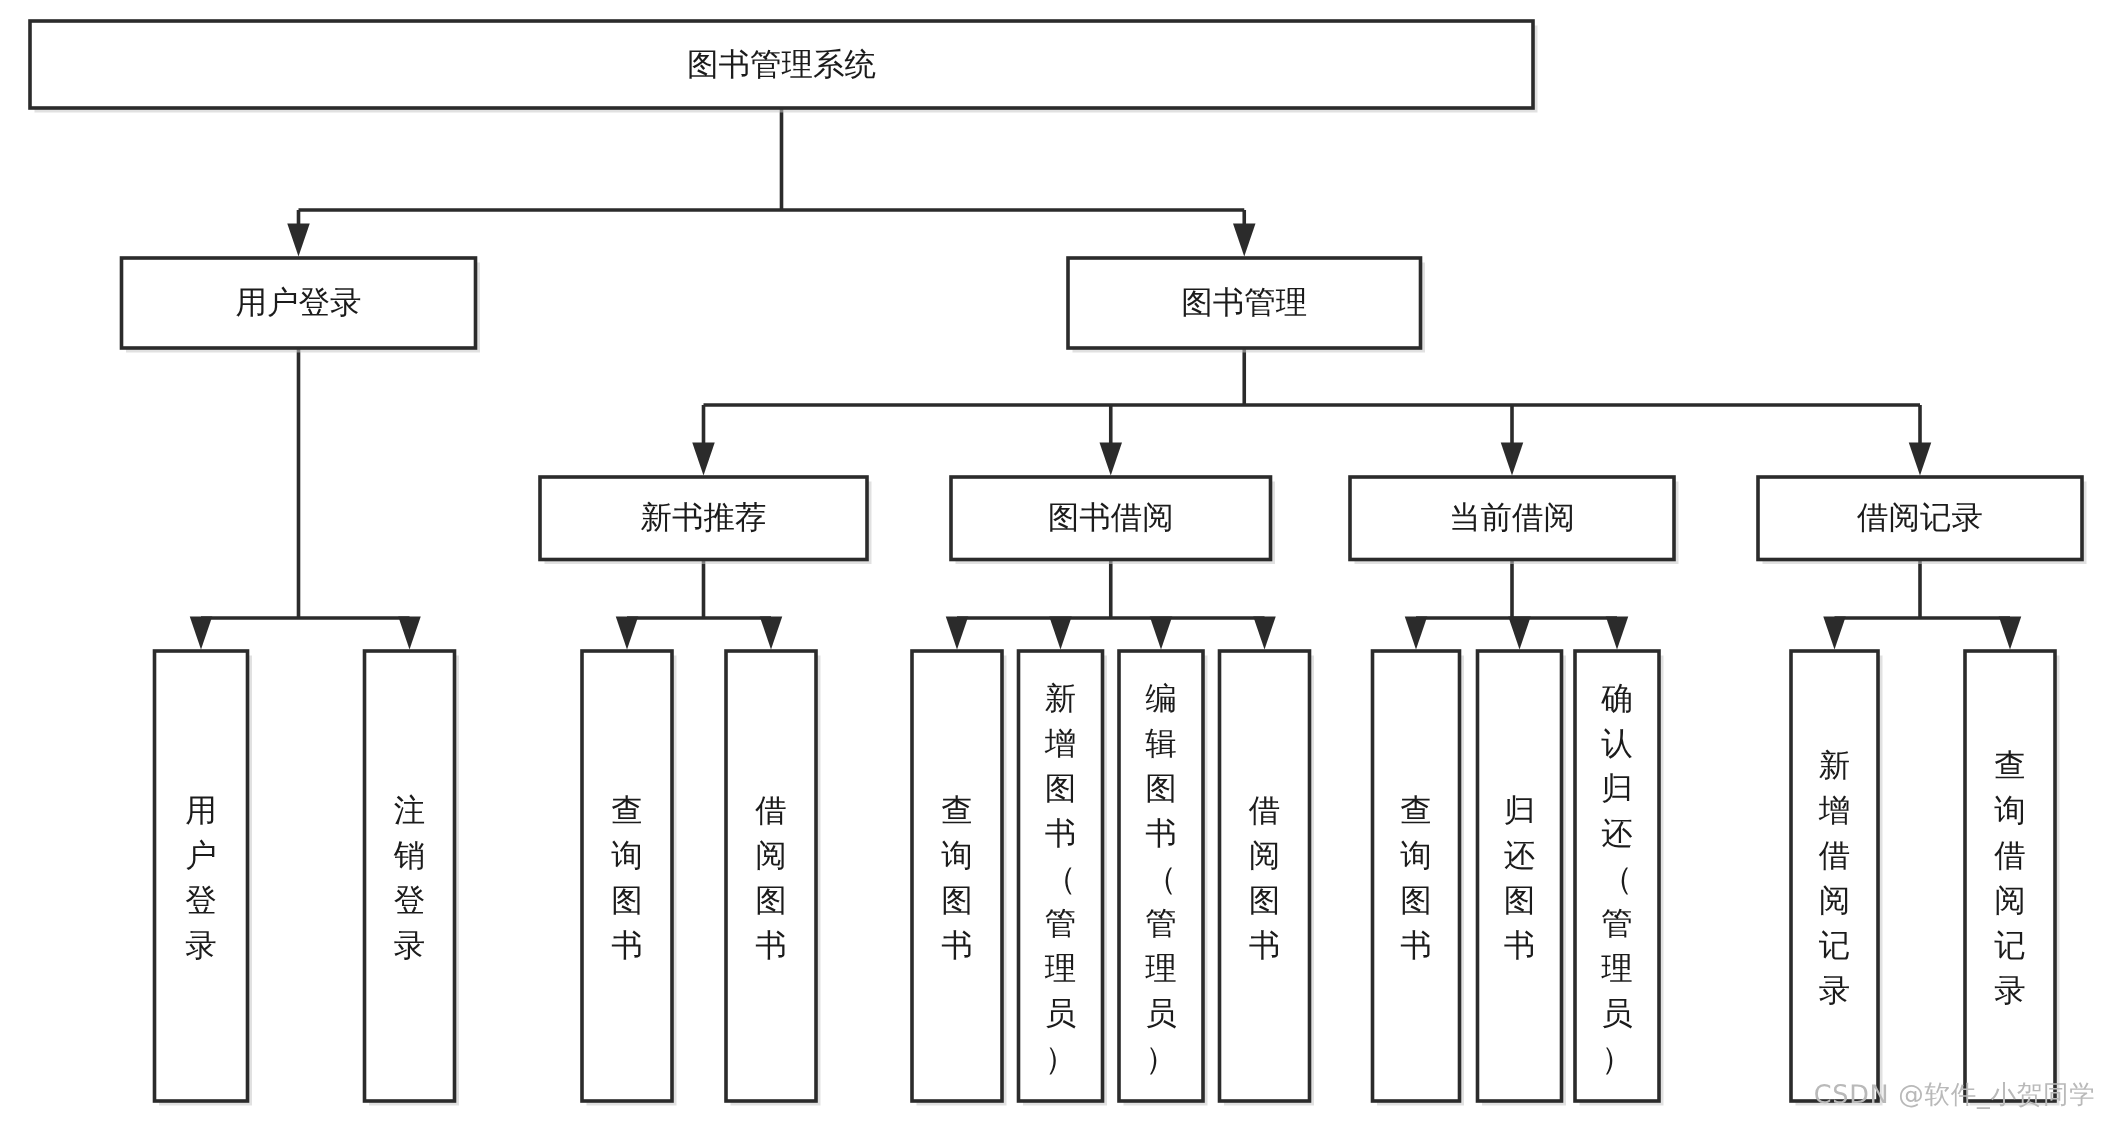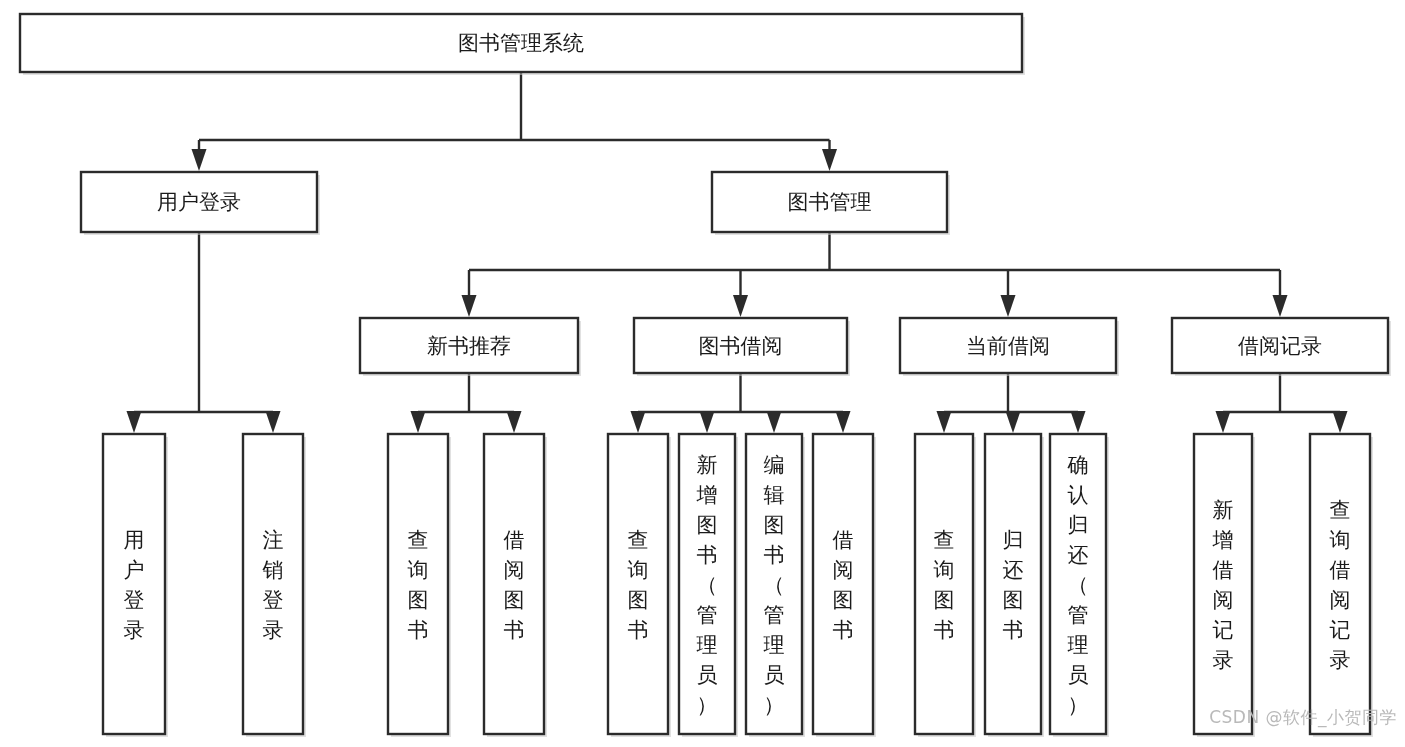--- a/index.html
+++ b/index.html
@@ -47,21 +47,21 @@
     fill: none;
     stroke-linecap: butt;
   }
   .edge-arrow {
     fill: #2b2b2b;
     stroke: none;
   }
   .watermark {
     position: absolute;
     right: 8px;
-    bottom: 18px;
+    bottom: 6px;
     font-family: "DejaVu Sans", "Liberation Sans", sans-serif;
     font-size: 17px;
     color: #b9b9b9;
     white-space: nowrap;
     letter-spacing: 0.5px;
     user-select: none;
   }
 </style>
 </head>
 <body>

